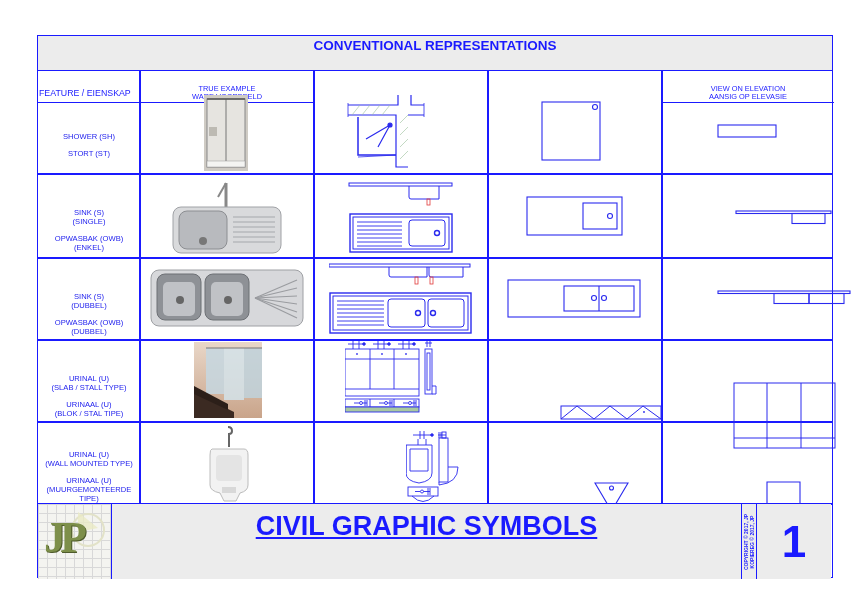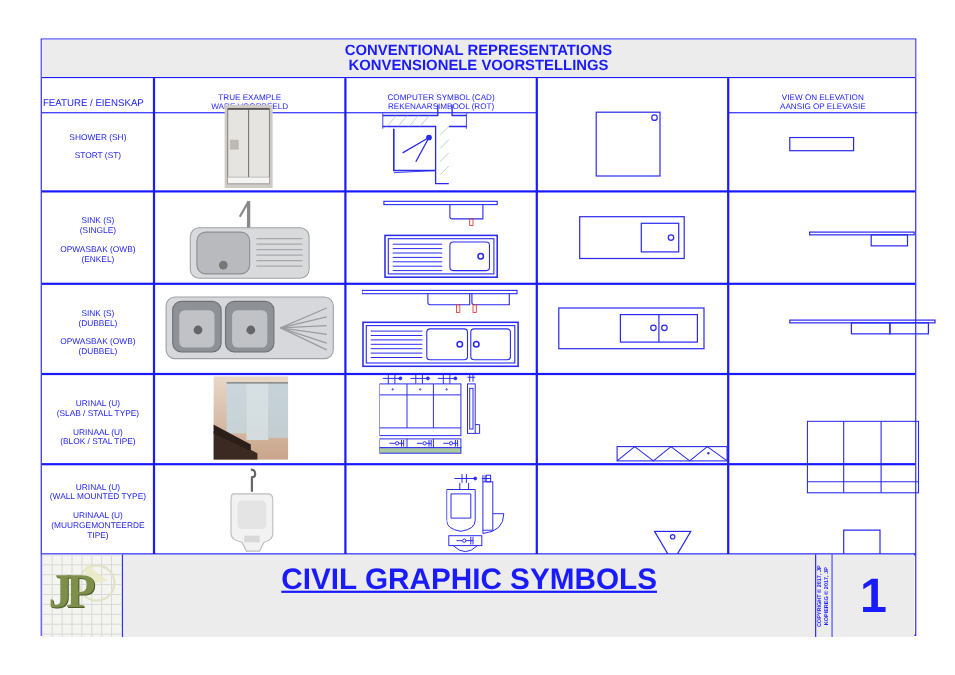--- a/index.html
+++ b/index.html
@@ -5,52 +5,47 @@
   html, body { margin:0; padding:0; background:#ffffff; }
   body { width:868px; height:614px; position:relative; overflow:hidden; font-family:"Liberation Sans", sans-serif; }
   .sheet { position:absolute; left:37px; top:35px; width:796px; height:543px; border:1.5px solid #1a1aff; box-sizing:border-box; }
   .title-band { position:absolute; left:0; top:0; width:100%; height:35px; background:#ececec; border-bottom:1.5px solid #1a1aff; box-sizing:border-box; text-align:center; }
   .title-band div { color:#1a1aff; font-weight:bold; font-size:13.5px; line-height:14px; }
   .title-band .l1 { margin-top:3px; }
   .col-head { position:absolute; top:35px; height:20px; border-bottom:1.5px solid #1a1aff; box-sizing:border-box; text-align:center; color:#1a1aff; font-weight:normal; font-size:7.4px; line-height:8px;margin-top:12px; }
   .col-head.first { font-size:8.8px; line-height:20px; text-align:left; padding-left:1px; }
   .vline { position:absolute; top:35px; width:1.5px; background:#1a1aff; height:433px; }
   .hline { position:absolute; left:0; width:100%; height:1.5px; background:#1a1aff; }
-  .feature { position:absolute; left:0; width:102px; text-align:center; color:#2222ee; font-size:7.6px; line-height:9px; }
+  .feature { position:absolute; left:0; width:102px; text-align:center; color:#2222ee; font-size:7.6px; line-height:9px;margin-top:12px; }
   .feature .gap { height:8px; }
   .cell { position:absolute; }
   .cell svg { position:absolute; left:0; top:0; }
   .footer-title { position:absolute; left:74px; top:468px; width:629px; height:75px; background:#ececec; text-align:center; color:#1a1aff; font-weight:bold; font-size:27px; line-height:30px;text-decoration:underline; }
   .footer-title .l1 { margin-top:7px; }
   .logo-box { position:absolute; left:0; top:468px; width:74px; height:75px; background:#f4f4f0; border-right:1.5px solid #1a1aff; box-sizing:border-box; overflow:hidden; }
   .logo-grid { position:absolute; inset:0; background-image:linear-gradient(#d8d8d8 1px, transparent 1px), linear-gradient(90deg, #d8d8d8 1px, transparent 1px); background-size:9px 9px; }
   .logo-text { position:absolute; left:6px; top:8px; font-family:"Liberation Serif", serif; font-weight:bold; font-size:44px; color:#7d8f4a; letter-spacing:-6px; text-shadow:1px 1px 0 #4f5c2c; }
   .copyright { position:absolute; left:703px; top:468px; width:16px; height:75px; background:#ececec; border-left:1.5px solid #1a1aff; border-right:1.5px solid #1a1aff; box-sizing:border-box; }
   .copyright span { position:absolute; left:50%; top:50%; transform:translate(-50%,-50%) rotate(-90deg); white-space:nowrap; color:#1a1aff; font-size:5px; font-weight:bold; line-height:5.5px; text-align:center; }
   .sheet-num { position:absolute; left:719px; top:468px; width:74px; height:75px; background:#ececec; text-align:center; color:#1a1aff; font-weight:bold; font-size:44px; line-height:75px; }
   .photo { position:absolute; border-radius:2px; }
 </style>
 </head>
 <body>
 
 <div class="sheet">
 
   <div class="title-band">
     <div class="l1">CONVENTIONAL REPRESENTATIONS</div>
-    <div>KONVENSIONELE VOORSTELLINGS</div>
   </div>
 
   <div class="col-head first" style="left:0;width:102px;"><span>FEATURE / EIENSKAP</span></div>
   <div class="col-head" style="left:102px;width:174px;padding-top:2px;">
     <div>TRUE EXAMPLE</div>
     <div>WARE VOORBEELD</div>
-  </div>
-  <div class="col-head" style="left:276px;width:174px;padding-top:2px;">
-    <div>COMPUTER SYMBOL (CAD)</div>
-    <div>REKENAARSIMBOOL (ROT)</div>
   </div>
   <div class="col-head" style="left:624px;width:172px;padding-top:2px;">
     <div>VIEW ON ELEVATION</div>
     <div>AANSIG OP ELEVASIE</div>
   </div>
 
   <div class="vline" style="left:101px;"></div>
   <div class="vline" style="left:275px;"></div>
   <div class="vline" style="left:449px;"></div>
   <div class="vline" style="left:623px;"></div>

